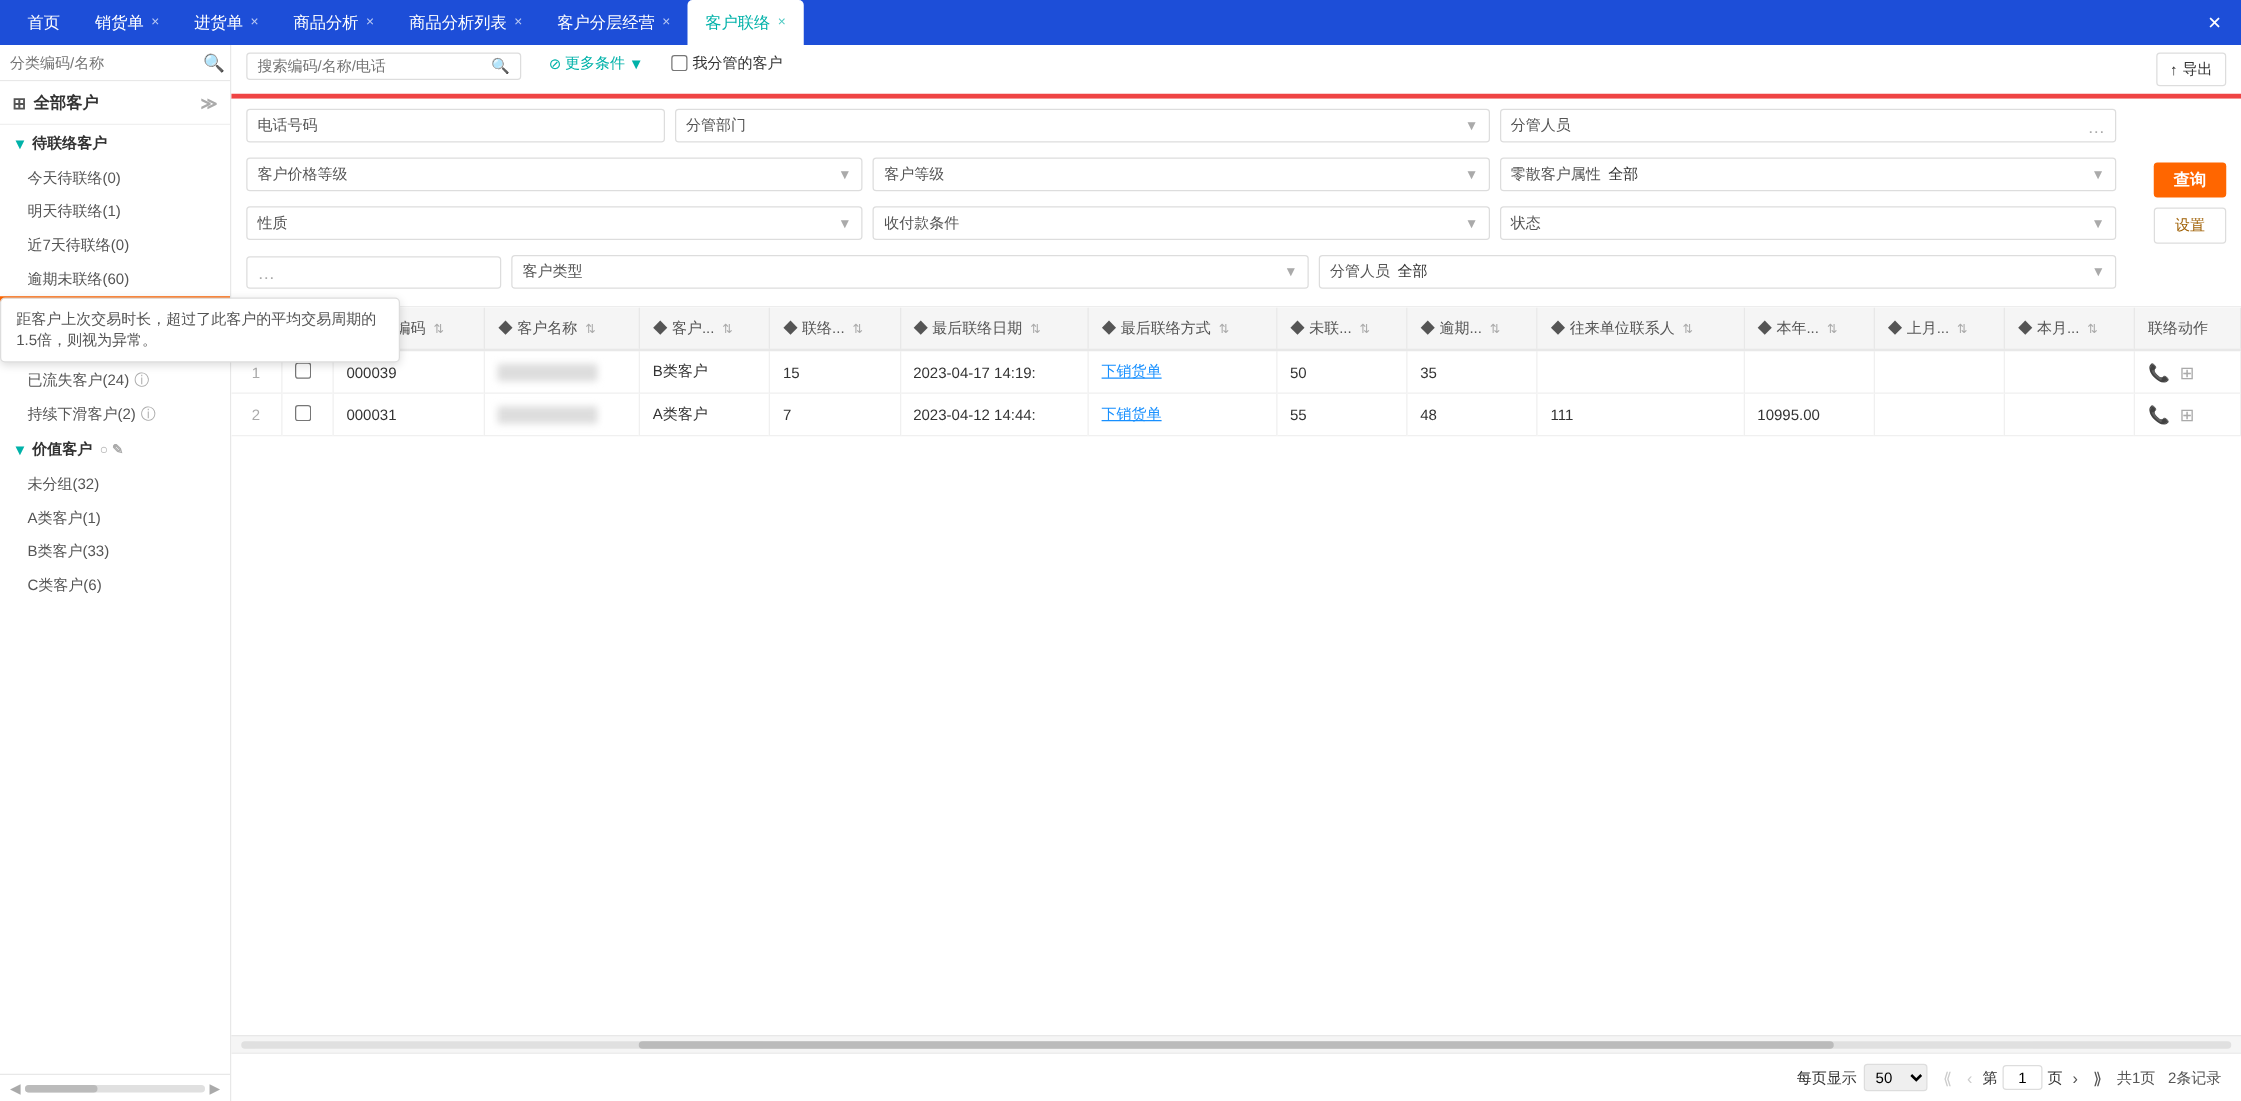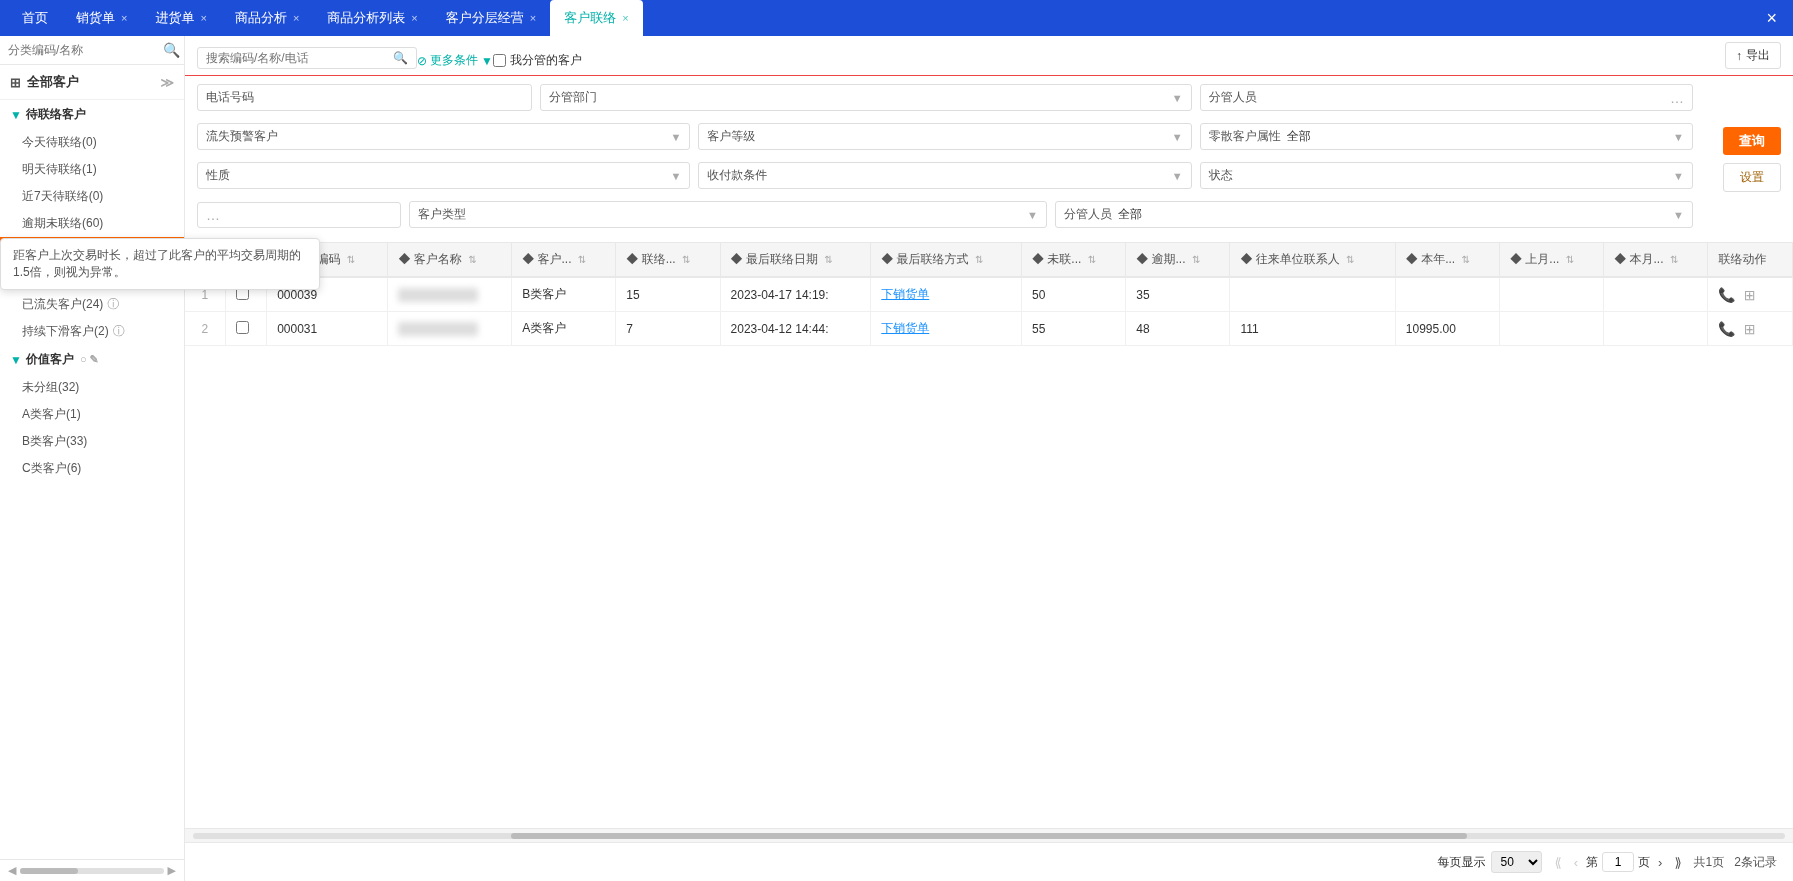--- a/index.html
+++ b/index.html
@@ -78,22 +78,22 @@
       box-shadow: 0 2px 8px rgba(0,0,0,0.15);
     }
 
     
     .content-area {
       flex: 1; display: flex; flex-direction: column; overflow: hidden; background: #f5f5f5;
     }
 
     
     .filter-bar {
-      background: #fff; padding: 6px 12px; display: flex; align-items: flex-end;
-      border-bottom: 1px solid #ef4444; gap: 0;
+      background: #fff; padding: 6px 12px; display: flex; align-items: flex-start;
+      border-bottom: 4px solid #ef4444; gap: 22px;
     }
     .filter-search {
       display: flex; align-items: center; border: 1px solid #ddd; border-radius: 3px;
       padding: 3px 8px; background: #fff; min-width: 220px;
     }
     .filter-search input { border: none; outline: none; font-size: 12px; flex: 1; }
     .filter-search .search-icon { color: #aaa; margin-left: 4px; }
 
     .more-conditions {
       display: flex; align-items: center; color: #00b2a9; cursor: pointer; font-size: 12px; gap: 3px;
@@ -374,21 +374,21 @@
             </div>
             <div class="filter-field" style="flex:1.5;">
               <span class="label">分管人员</span>
               <span style="flex:1;"></span>
               <span class="dots">…</span>
             </div>
           </div>
 
           <div class="filter-row">
             <div class="filter-field" style="flex:1;">
-              <span class="label">流失预警客户</span>
+              <span class="label">客户价格等级</span>
               <span style="flex:1;"></span>
               <span class="down-arrow">▼</span>
             </div>
             <div class="filter-field" style="flex:1;">
               <span class="label">客户等级</span>
               <span style="flex:1;"></span>
               <span class="down-arrow">▼</span>
             </div>
             <div class="filter-field" style="flex:1;">
               <span class="label">零散客户属性</span>

